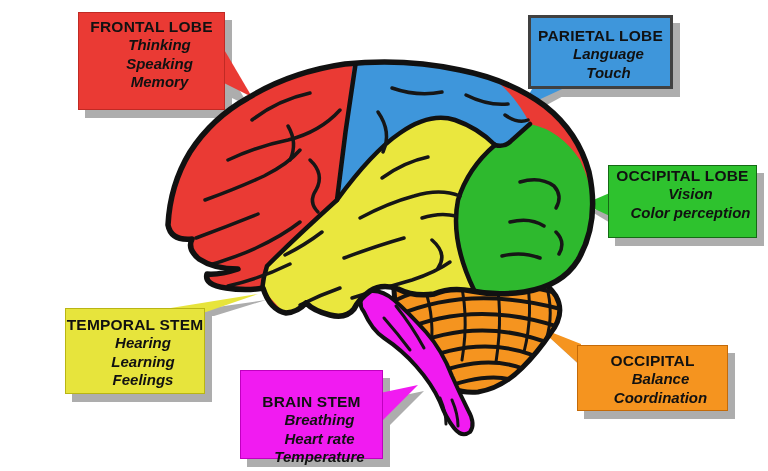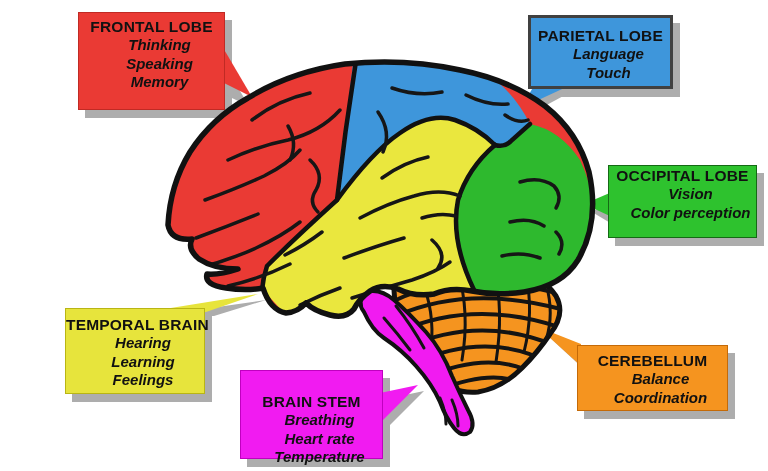--- a/index.html
+++ b/index.html
@@ -169,32 +169,32 @@
     <div class="co-item">Touch</div>
   </div>
 
   <div class="callout co-occipital">
     <div class="co-title">OCCIPITAL LOBE</div>
     <div class="co-item">Vision</div>
     <div class="co-item">Color perception</div>
   </div>
 
   <div class="callout co-temporal">
-    <div class="co-title">TEMPORAL BRAIN</div>
+    <div class="co-title">TEMPORAL STEM</div>
     <div class="co-item">Hearing</div>
     <div class="co-item">Learning</div>
     <div class="co-item">Feelings</div>
   </div>
 
   <div class="callout co-brainstem">
     <div class="co-title">BRAIN STEM</div>
     <div class="co-item">Breathing</div>
     <div class="co-item">Heart rate</div>
     <div class="co-item">Temperature</div>
   </div>
 
   <div class="callout co-cerebellum">
-    <div class="co-title">CEREBELLUM</div>
+    <div class="co-title">OCCIPITAL</div>
     <div class="co-item">Balance</div>
     <div class="co-item">Coordination</div>
   </div>
 
 </div>
 
 </body></html>

